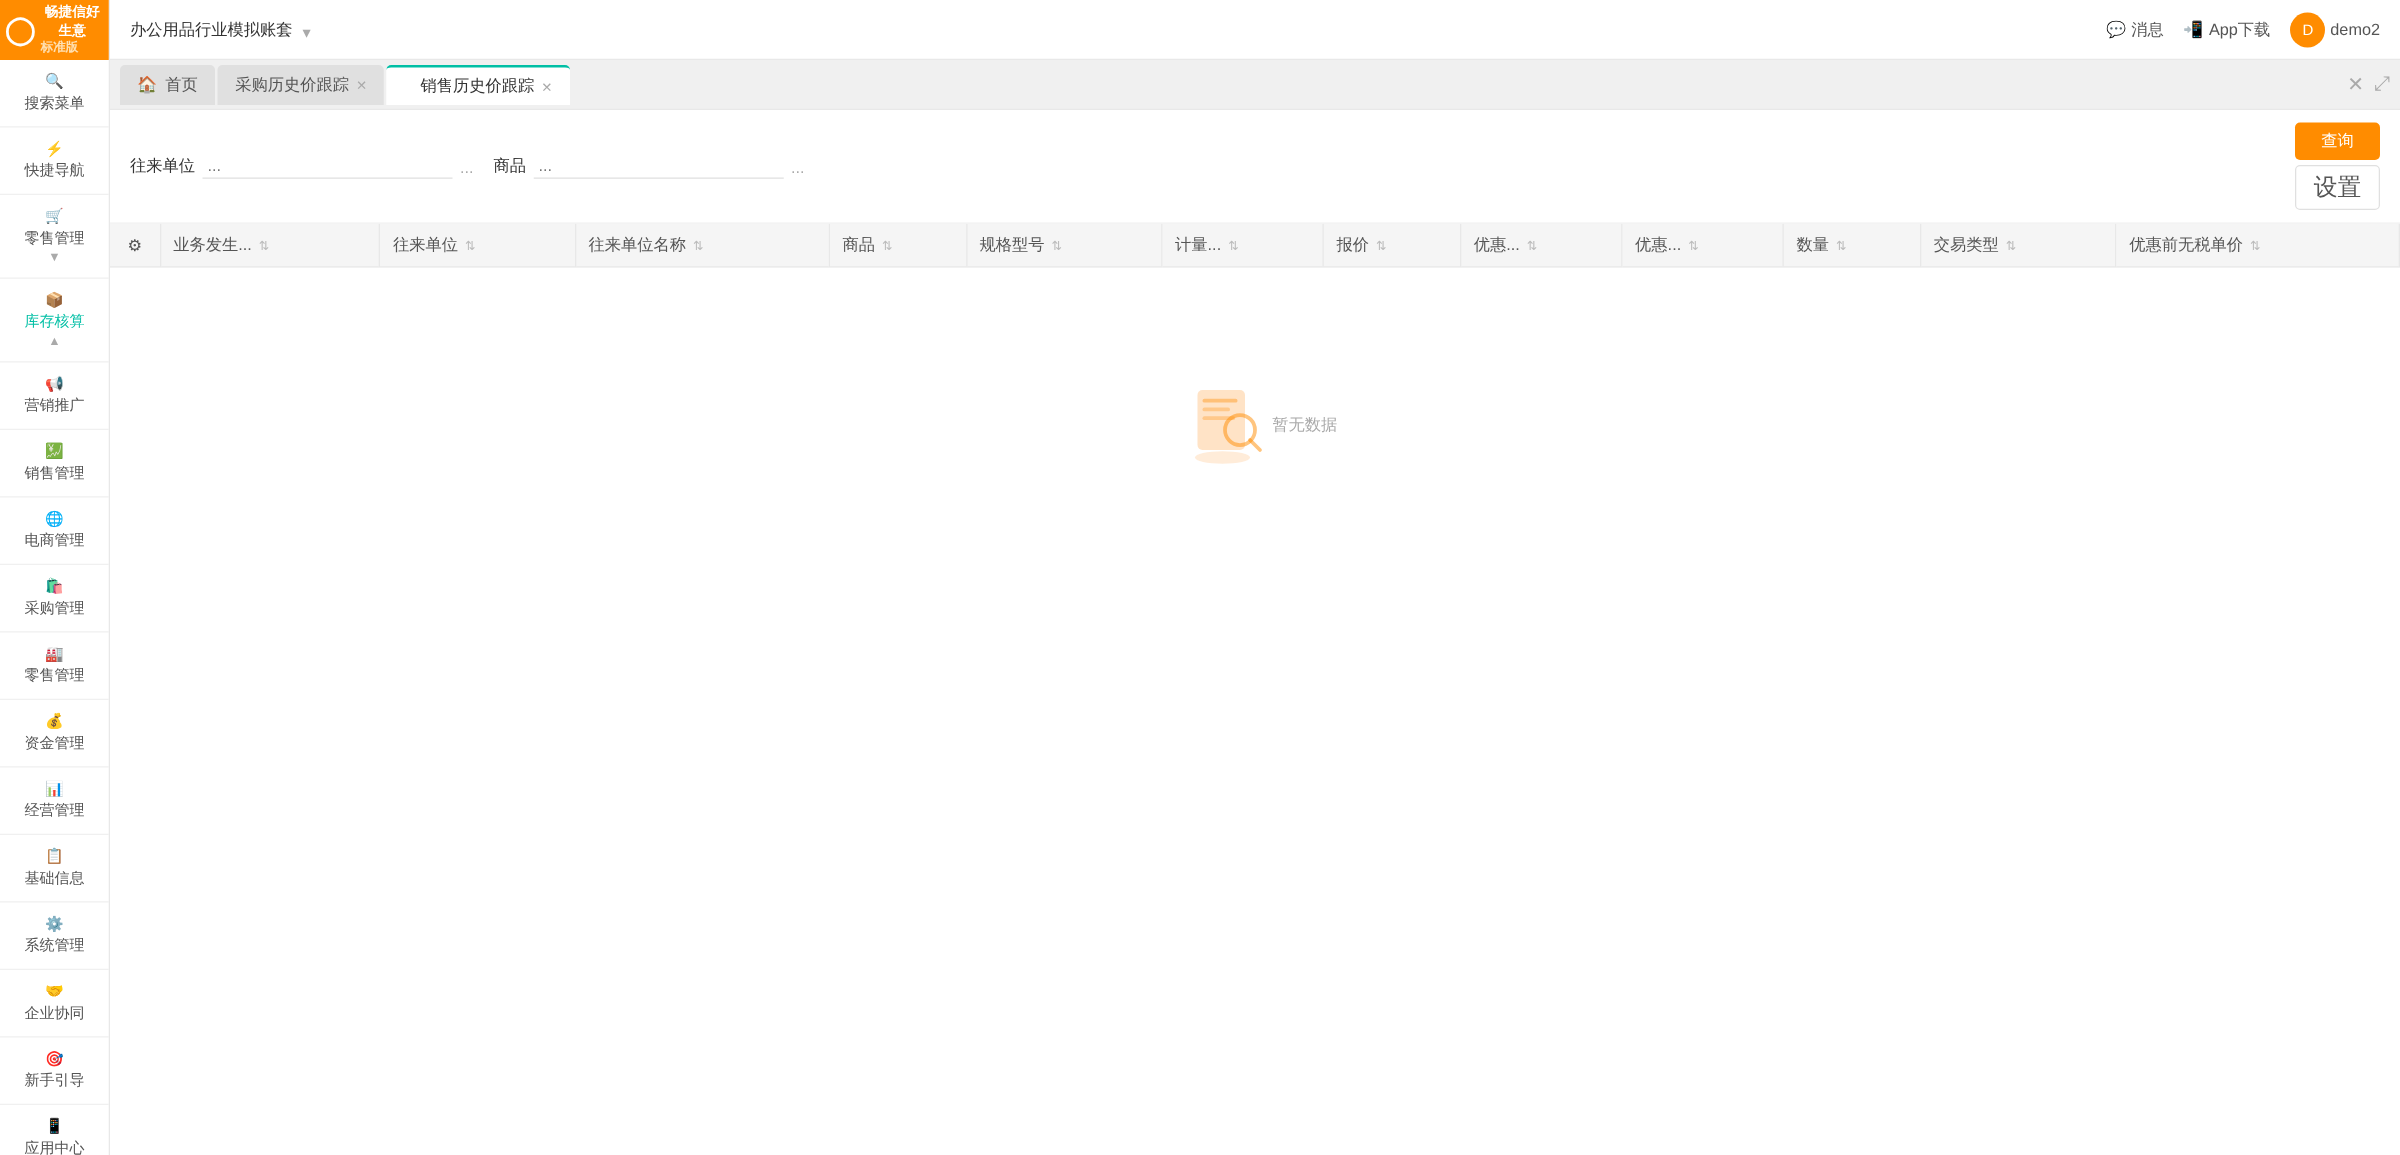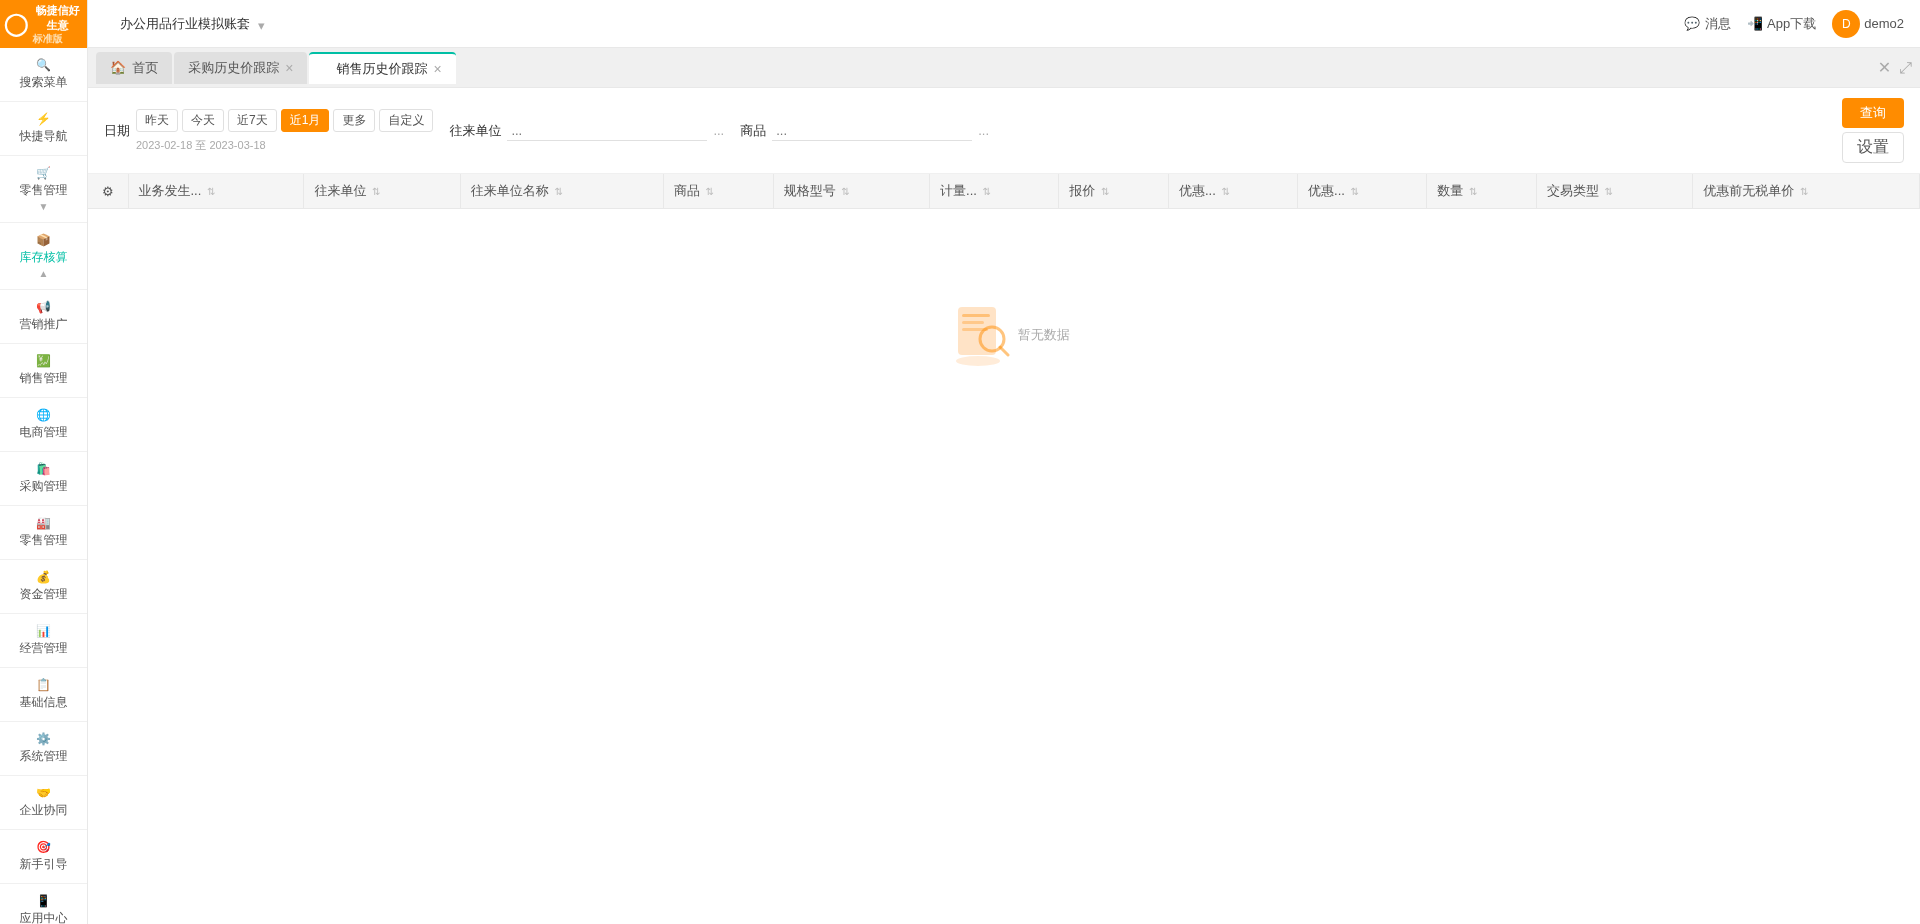--- a/index.html
+++ b/index.html
@@ -59,21 +59,20 @@
       border-bottom: 1px solid #e8e8e8;
       display: flex;
       align-items: center;
       padding: 0 16px;
       justify-content: space-between;
     }
     .topbar-left {
       display: flex;
       align-items: flex-end;
       gap: 8px;
-      margin-left: 16px;
     }
     .topbar-title {
       font-size: 13px;
       color: #333;
     }
     .topbar-dropdown {
       color: #aaa;
       cursor: pointer;
     }
     .topbar-right {
@@ -270,21 +269,21 @@
       font-size: 13px;
       cursor: pointer;
       white-space: nowrap;
     }
     .btn-settings {
       background: #fff;
       color: #555;
       border: 1px solid #e0e0e0;
       border-radius: 4px;
       padding: 4px 14px;
-      font-size: 16px;
+      font-size: 19px;
       cursor: pointer;
       white-space: nowrap;
     }
     .filter-actions {
       display: flex;
       flex-direction: column;
       gap: 4px;
       margin-left: auto;
     }
 
@@ -457,34 +456,20 @@
     <div class="tabs-right">
       <span class="tabs-right-btn">✕</span>
       <span class="tabs-right-btn">⤢</span>
     </div>
   </div>
 
   <div class="page-content">
 
 
     <div class="filter-area">
-      <div class="filter-group">
-        <span class="filter-label">日期</span>
-        <div class="date-options">
-          <div class="date-btns">
-            <button class="date-btn">昨天</button>
-            <button class="date-btn">今天</button>
-            <button class="date-btn">近7天</button>
-            <button class="date-btn active">近1月</button>
-            <button class="date-btn">更多</button>
-            <button class="date-btn">自定义</button>
-          </div>
-          <span class="date-range">2023-02-18 至 2023-03-18</span>
-        </div>
-      </div>
 
       <div class="filter-group">
         <span class="filter-label">往来单位</span>
         <input class="filter-input" type="text" placeholder="..." style="">
         <span class="filter-dots">...</span>
       </div>
 
       <div class="filter-group">
         <span class="filter-label">商品</span>
         <input class="filter-input" type="text" placeholder="..." style="">

